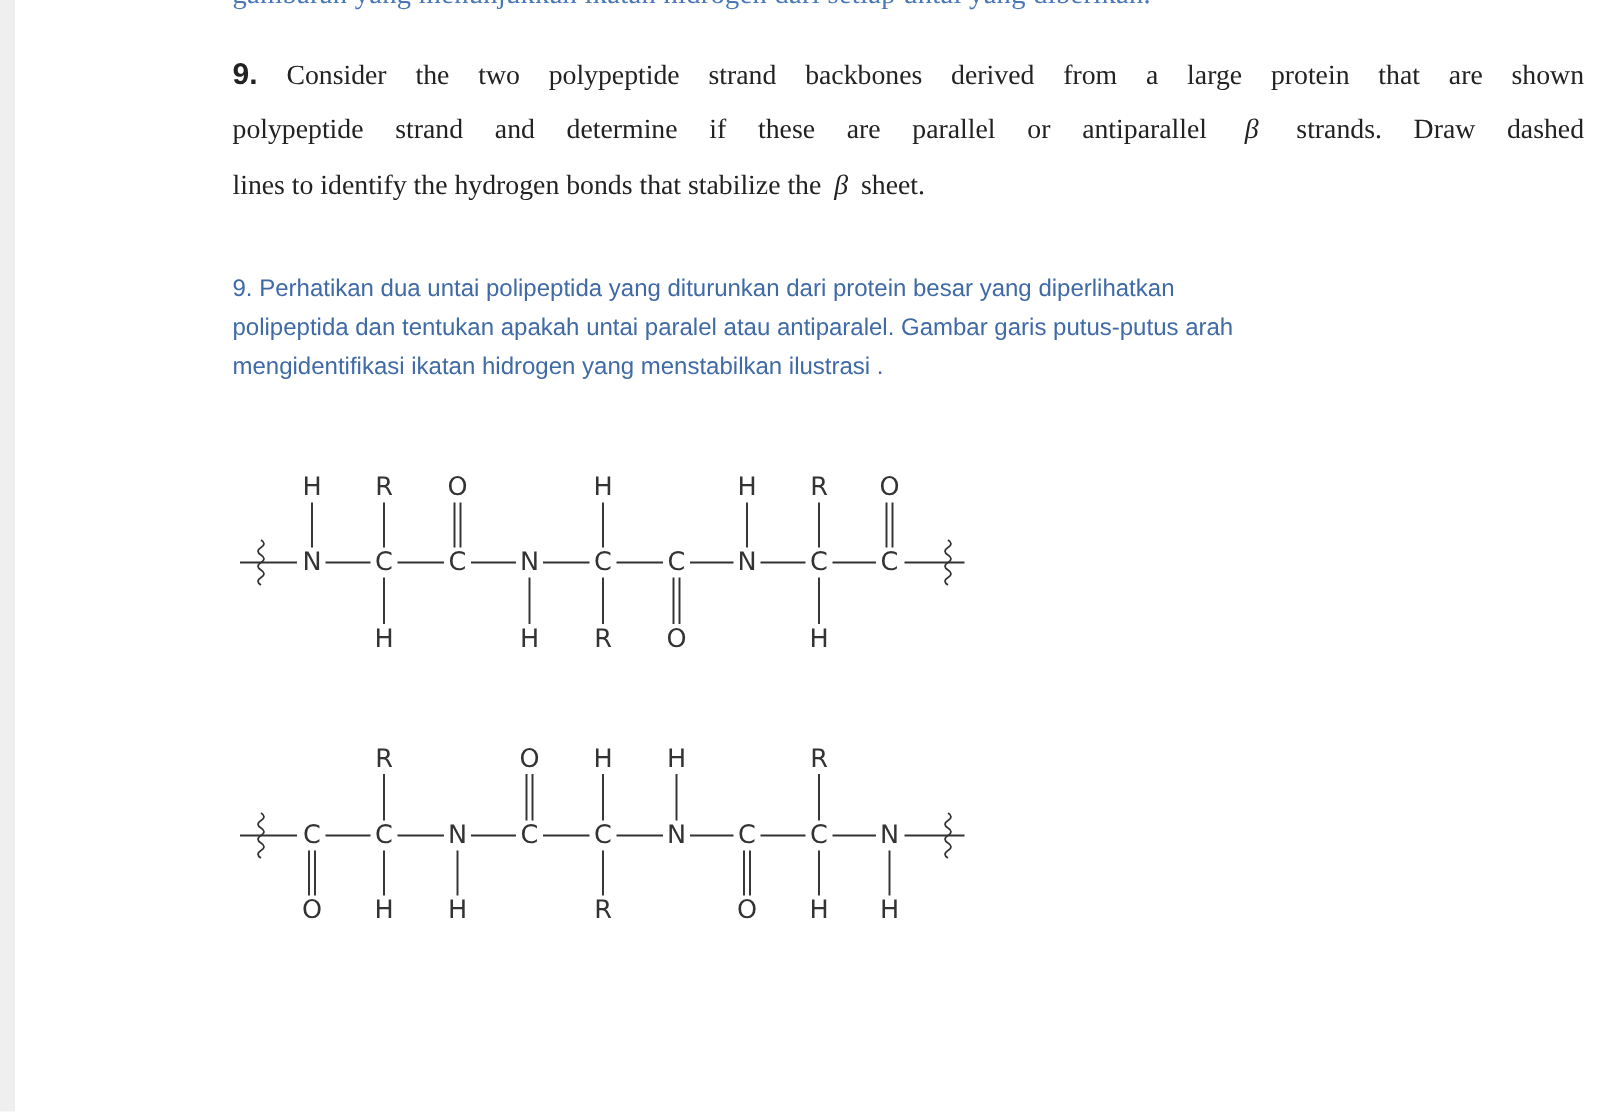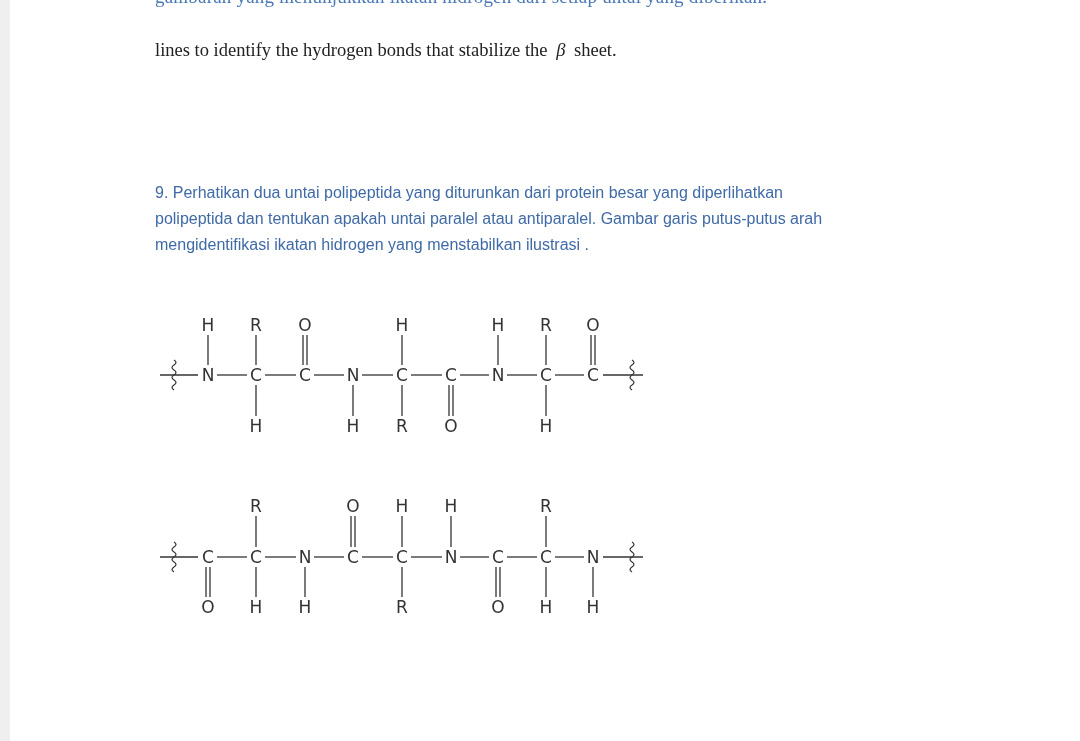--- a/index.html
+++ b/index.html
@@ -47,20 +47,22 @@
     }
   </style>
 </head>
 <body>
 
 <div class="left-strip"></div>
 
 <div class="cutoff-line">gambaran yang menunjukkan ikatan hidrogen dari setiap untai yang diberikan.</div>
 
 <div class="en-block">
+  <span class="en-line"><span class="q-num">9.</span> <span>Consider the two polypeptide strand backbones derived from a large protein that are shown</span></span>
+  <span class="en-line"><span>polypeptide strand and determine if these are parallel or antiparallel</span> <span class="beta">β</span> <span>strands. Draw dashed</span></span>
   <span class="en-line last"><span>lines to identify the hydrogen bonds that stabilize the</span> <span class="beta">β</span> <span>sheet.</span></span>
 </div>
 
 <div class="id-block">
   <span class="id-line">9. Perhatikan dua untai polipeptida yang diturunkan dari protein besar yang diperlihatkan</span>
   <span class="id-line">polipeptida dan tentukan apakah untai paralel atau antiparalel. Gambar garis putus-putus arah</span>
   <span class="id-line">mengidentifikasi ikatan hidrogen yang menstabilkan ilustrasi .</span>
 </div>
 
 <svg class="diagram" xmlns="http://www.w3.org/2000/svg" width="1080" height="741">

